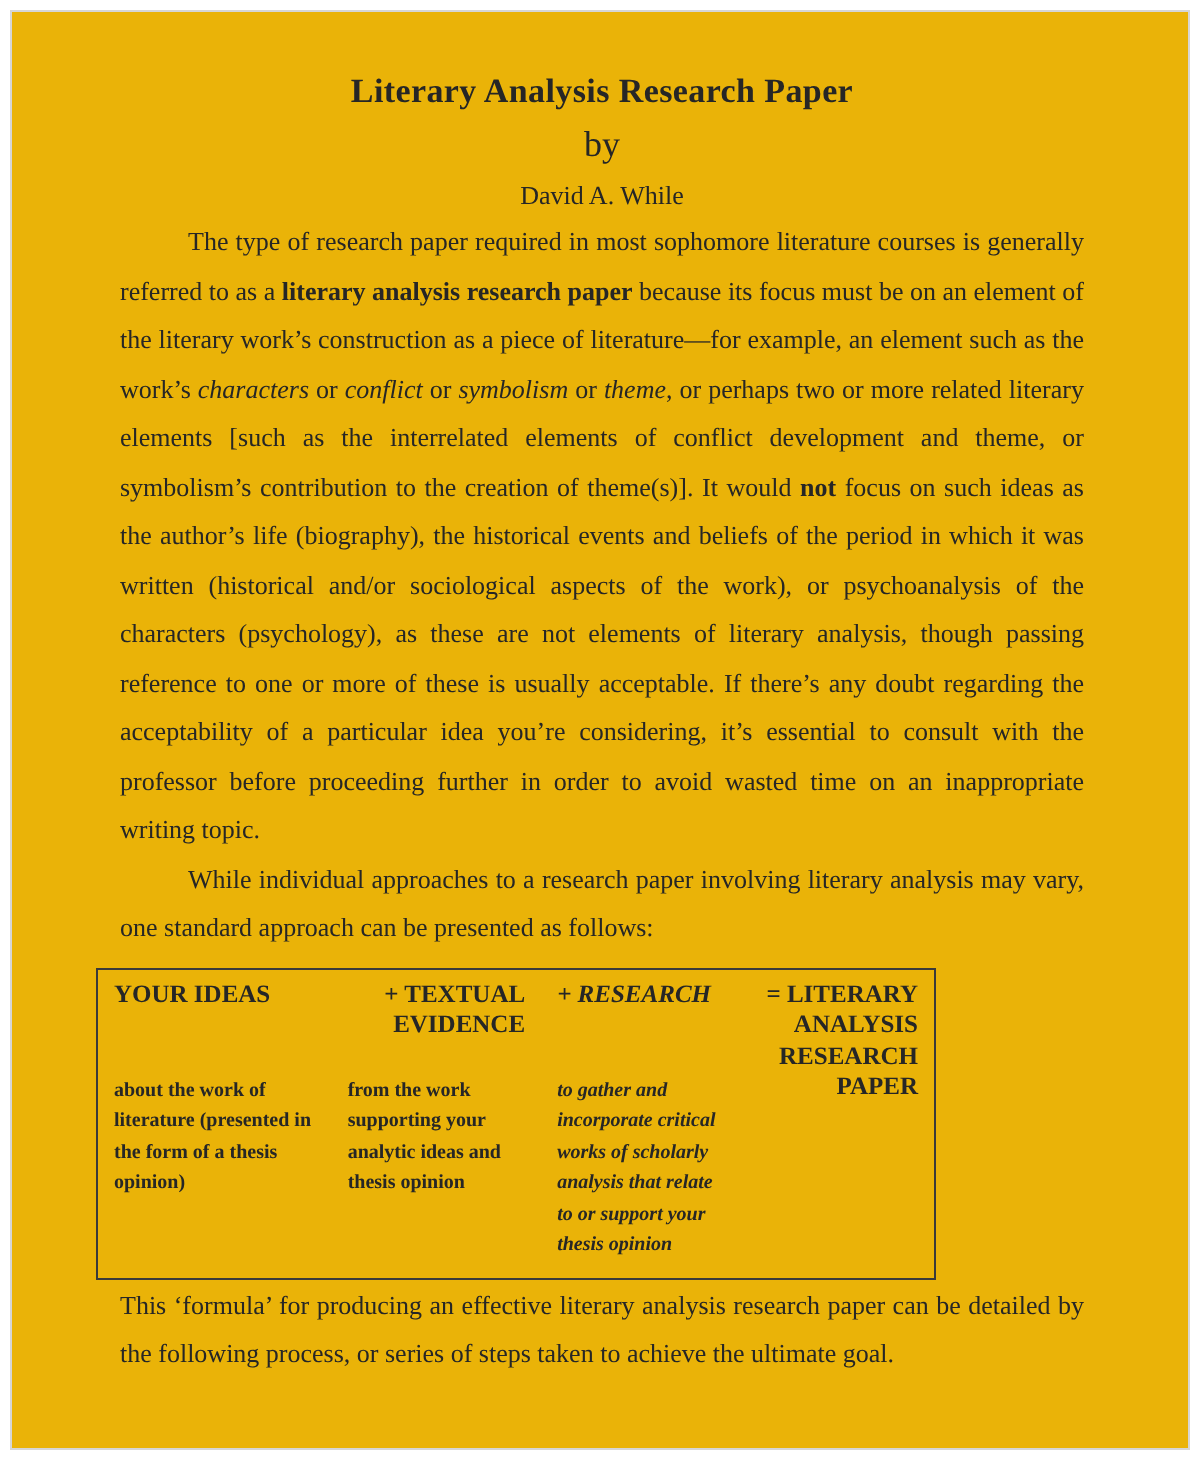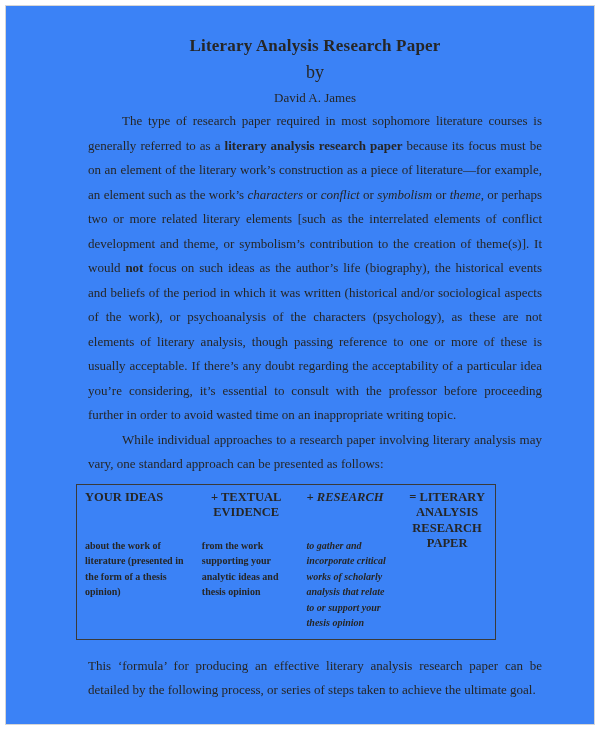--- a/index.html
+++ b/index.html
@@ -9,22 +9,22 @@
     background: #ffffff;
     font-family: "Liberation Serif", "DejaVu Serif", serif;
     color: #262626;
     overflow: hidden;
     position: relative;
   }
   .page {
     position: absolute;
     top: 5px; left: 5px; right: 5px; bottom: 5px;
     border: 1px solid #d6d6d6;
-    background: #3b82f6;
-    padding: 30px 52px 0 82px;
+    background: #eab308;
+    padding: 30px 52px 0 54px;
   }
   .title {
     font-size: 17px;
     font-weight: bold;
     text-align: center;
     margin: 0 0 6px 0;
     letter-spacing: 0.2px;
   }
   .byline {
     font-size: 18px;
@@ -57,36 +57,36 @@
   td.c1 { width: 28%; }
   td.c2 { width: 25%; }
   td.c3 { width: 24%; font-style: italic; }
   td.c4 { width: 23%; }
   .th {
     font-weight: bold;
     font-size: 12.5px;
     line-height: 15.5px;
     min-height: 48px;
   }
-  .th.center { text-align: center; }
+  .th.center { text-align: right; }
   .tb {
     font-weight: bold;
     font-size: 10px;
     line-height: 15.5px;
   }
-  p.closing { margin-top: 14px; }
+  p.closing { margin-top: 1px; }
 </style>
 </head>
 <body>
 
 <div class="page">
 
   <h1 class="title">Literary Analysis Research Paper</h1>
   <div class="byline">by</div>
-  <div class="author">David A. James</div>
+  <div class="author">David A. While</div>
 
   <p class="body indent"><span>The type of research paper required in most sophomore literature courses is generally referred to as a </span><b>literary analysis research paper</b><span> because its focus must be on an element of the literary work’s construction as a piece of literature—for example, an element such as the work’s </span><i>characters</i><span> or </span><i>conflict</i><span> or </span><i>symbolism</i><span> or </span><i>theme</i><span>, or perhaps two or more related literary elements [such as the interrelated elements of conflict development and theme, or symbolism’s contribution to the creation of theme(s)]. It would </span><b>not</b><span> focus on such ideas as the author’s life (biography), the historical events and beliefs of the period in which it was written (historical and/or sociological aspects of the work), or psychoanalysis of the characters (psychology), as these are not elements of literary analysis, though passing reference to one or more of these is usually acceptable. If there’s any doubt regarding the acceptability of a particular idea you’re considering, it’s essential to consult with the professor before proceeding further in order to avoid wasted time on an inappropriate writing topic.</span></p>
 
   <p class="body indent">While individual approaches to a research paper involving literary analysis may vary, one standard approach can be presented as follows:</p>
 
   <table class="formula">
     <tbody>
       <tr>
         <td class="c1">
           <div class="th">YOUR IDEAS</div>

